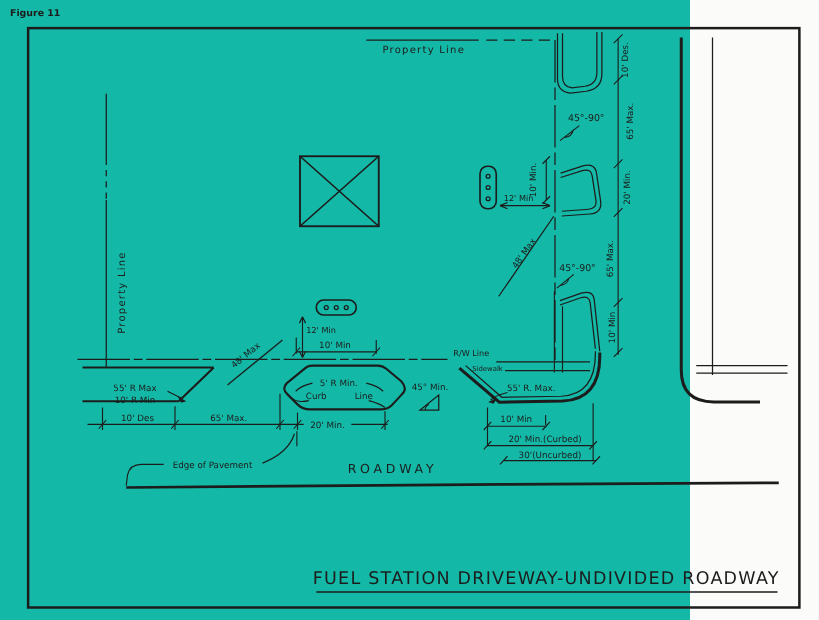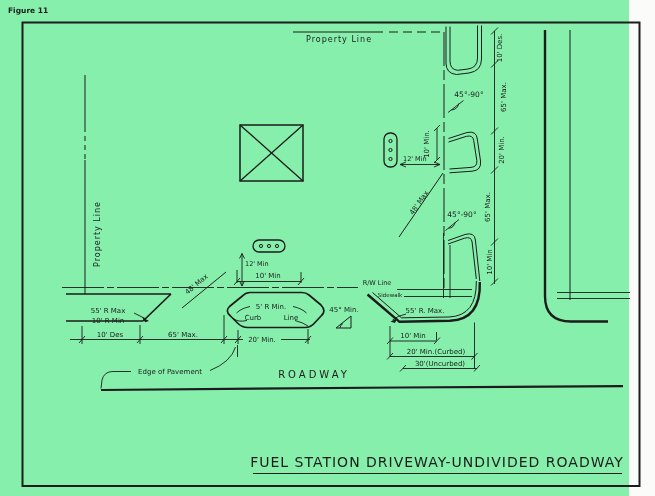--- a/index.html
+++ b/index.html
@@ -1,16 +1,16 @@
 <!DOCTYPE html>
 <html><head>
 <meta charset="utf-8">
 <style>
   html,body{margin:0;padding:0;background:#fbfbf9;}
-  .page{width:629px;height:496px;position:relative;background:#86efac;
+  .page{width:552px;height:496px;position:relative;background:#14b8a6;
         font-family:"DejaVu Sans",sans-serif;}
   svg{display:block;}
   text{fill:#1c1c1c;font-family:"DejaVu Sans",sans-serif;}
   .ln{stroke:#1c1c1c;fill:none;}
   .thin{stroke-width:1;}
   .med{stroke-width:1.7;}
   .heavy{stroke-width:2.4;}
   .dim{stroke-width:0.9;}
 </style>
 </head>

